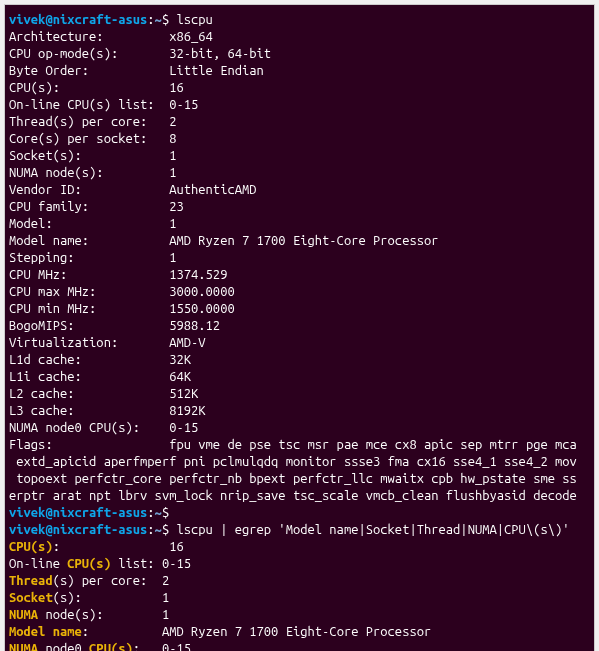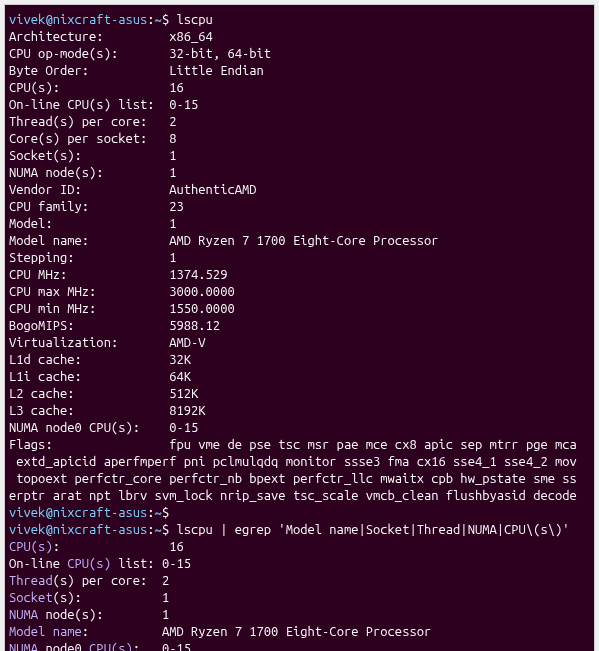--- a/index.html
+++ b/index.html
@@ -19,24 +19,24 @@
     color: #ffffff;
     font-family: "Ubuntu Mono", "DejaVu Sans Mono", Consolas, monospace;
     font-size: 13px;
     line-height: 17px;
     padding: 6px 4px 4px 4px;
     white-space: pre;
     overflow: hidden;
     width: 100%;
     min-height: 598px;
   }
-  .prompt-user { color: #7dd3fc; font-weight: normal; }
+  .prompt-user { color: #0ea5e9; font-weight: bold; }
   .prompt-sep  { color: #ffffff; }
   .prompt-path { color: #729fcf; font-weight: bold; }
-  .match       { color: #c4b5fd; font-weight: normal; }
+  .match       { color: #eab308; font-weight: bold; }
   .row { display: block; }
 </style>
 </head>
 <body>
 
 <div class="terminal-wrapper">
   <div class="terminal" id="term"><span class="row"><span class="prompt-user">vivek@nixcraft-asus</span><span class="prompt-sep">:</span><span class="prompt-path">~</span><span class="prompt-sep">$ </span><span>lscpu</span></span><span class="row"><span>Architecture:         </span><span>x86_64</span></span><span class="row"><span>CPU op-mode(s):       </span><span>32-bit, 64-bit</span></span><span class="row"><span>Byte Order:           </span><span>Little Endian</span></span><span class="row"><span>CPU(s):               </span><span>16</span></span><span class="row"><span>On-line CPU(s) list:  </span><span>0-15</span></span><span class="row"><span>Thread(s) per core:   </span><span>2</span></span><span class="row"><span>Core(s) per socket:   </span><span>8</span></span><span class="row"><span>Socket(s):            </span><span>1</span></span><span class="row"><span>NUMA node(s):         </span><span>1</span></span><span class="row"><span>Vendor ID:            </span><span>AuthenticAMD</span></span><span class="row"><span>CPU family:           </span><span>23</span></span><span class="row"><span>Model:                </span><span>1</span></span><span class="row"><span>Model name:           </span><span>AMD Ryzen 7 1700 Eight-Core Processor</span></span><span class="row"><span>Stepping:             </span><span>1</span></span><span class="row"><span>CPU MHz:              </span><span>1374.529</span></span><span class="row"><span>CPU max MHz:          </span><span>3000.0000</span></span><span class="row"><span>CPU min MHz:          </span><span>1550.0000</span></span><span class="row"><span>BogoMIPS:             </span><span>5988.12</span></span><span class="row"><span>Virtualization:       </span><span>AMD-V</span></span><span class="row"><span>L1d cache:            </span><span>32K</span></span><span class="row"><span>L1i cache:            </span><span>64K</span></span><span class="row"><span>L2 cache:             </span><span>512K</span></span><span class="row"><span>L3 cache:             </span><span>8192K</span></span><span class="row"><span>NUMA node0 CPU(s):    </span><span>0-15</span></span><span class="row"><span>Flags:                </span><span>fpu vme de pse tsc msr pae mce cx8 apic sep mtrr pge mca </span></span><span class="row"> extd_apicid aperfmperf pni pclmulqdq monitor ssse3 fma cx16 sse4_1 sse4_2 mov</span><span class="row"> topoext perfctr_core perfctr_nb bpext perfctr_llc mwaitx cpb hw_pstate sme ss</span><span class="row">erptr arat npt lbrv svm_lock nrip_save tsc_scale vmcb_clean flushbyasid decode</span><span class="row"><span class="prompt-user">vivek@nixcraft-asus</span><span class="prompt-sep">:</span><span class="prompt-path">~</span><span class="prompt-sep">$ </span></span><span class="row"><span class="prompt-user">vivek@nixcraft-asus</span><span class="prompt-sep">:</span><span class="prompt-path">~</span><span class="prompt-sep">$ </span><span>lscpu | egrep 'Model name|Socket|Thread|NUMA|CPU\(s\)'</span></span><span class="row"><span></span><span class="match">CPU(s)</span><span>:               </span><span>16</span></span><span class="row"><span>On-line </span><span class="match">CPU(s)</span><span> list: </span><span>0-15</span></span><span class="row"><span></span><span class="match">Thread</span><span>(s) per core:  </span><span>2</span></span><span class="row"><span></span><span class="match">Socket</span><span>(s):           </span><span>1</span></span><span class="row"><span></span><span class="match">NUMA</span><span> node(s):        </span><span>1</span></span><span class="row"><span></span><span class="match">Model name</span><span>:          </span><span>AMD Ryzen 7 1700 Eight-Core Processor</span></span><span class="row"><span></span><span class="match">NUMA</span><span> node0 </span><span class="match">CPU(s)</span><span>:   </span><span>0-15</span></span></div>
 
 </div>
 

